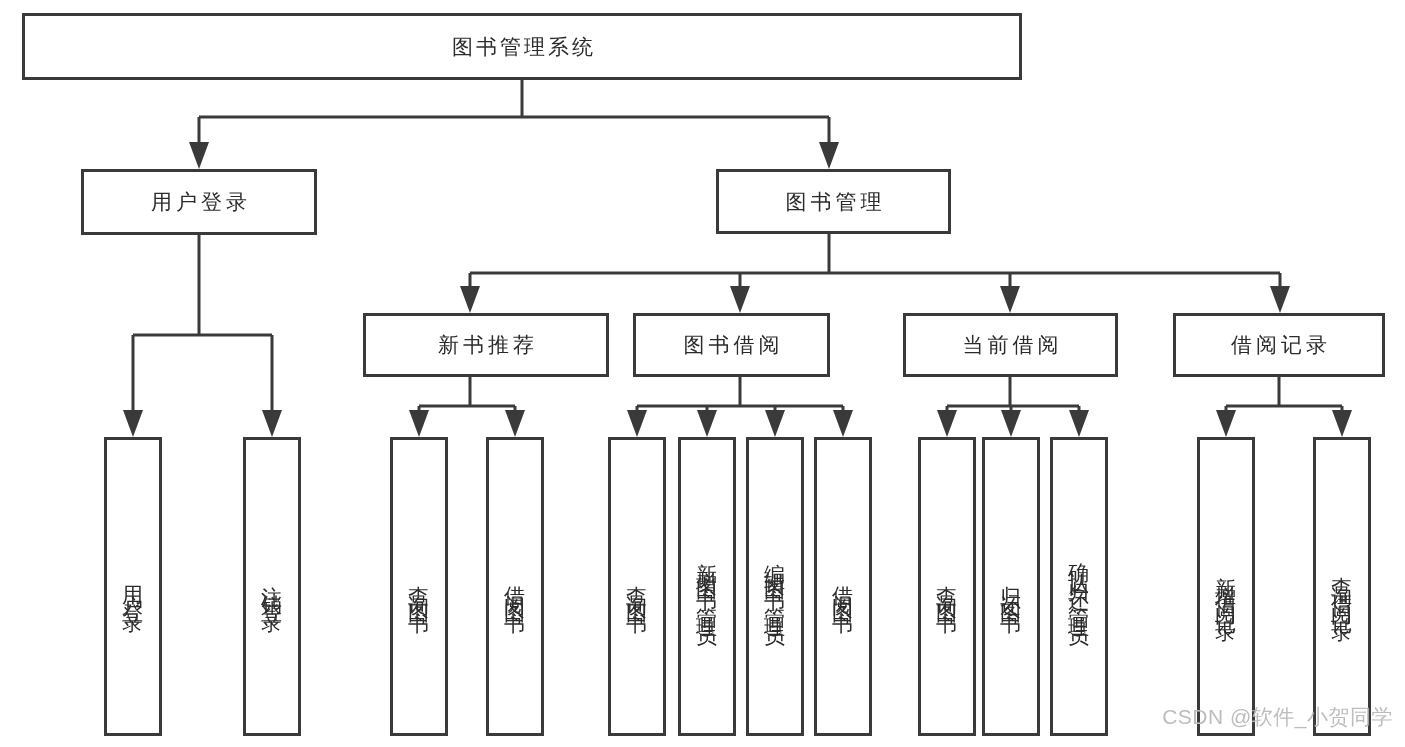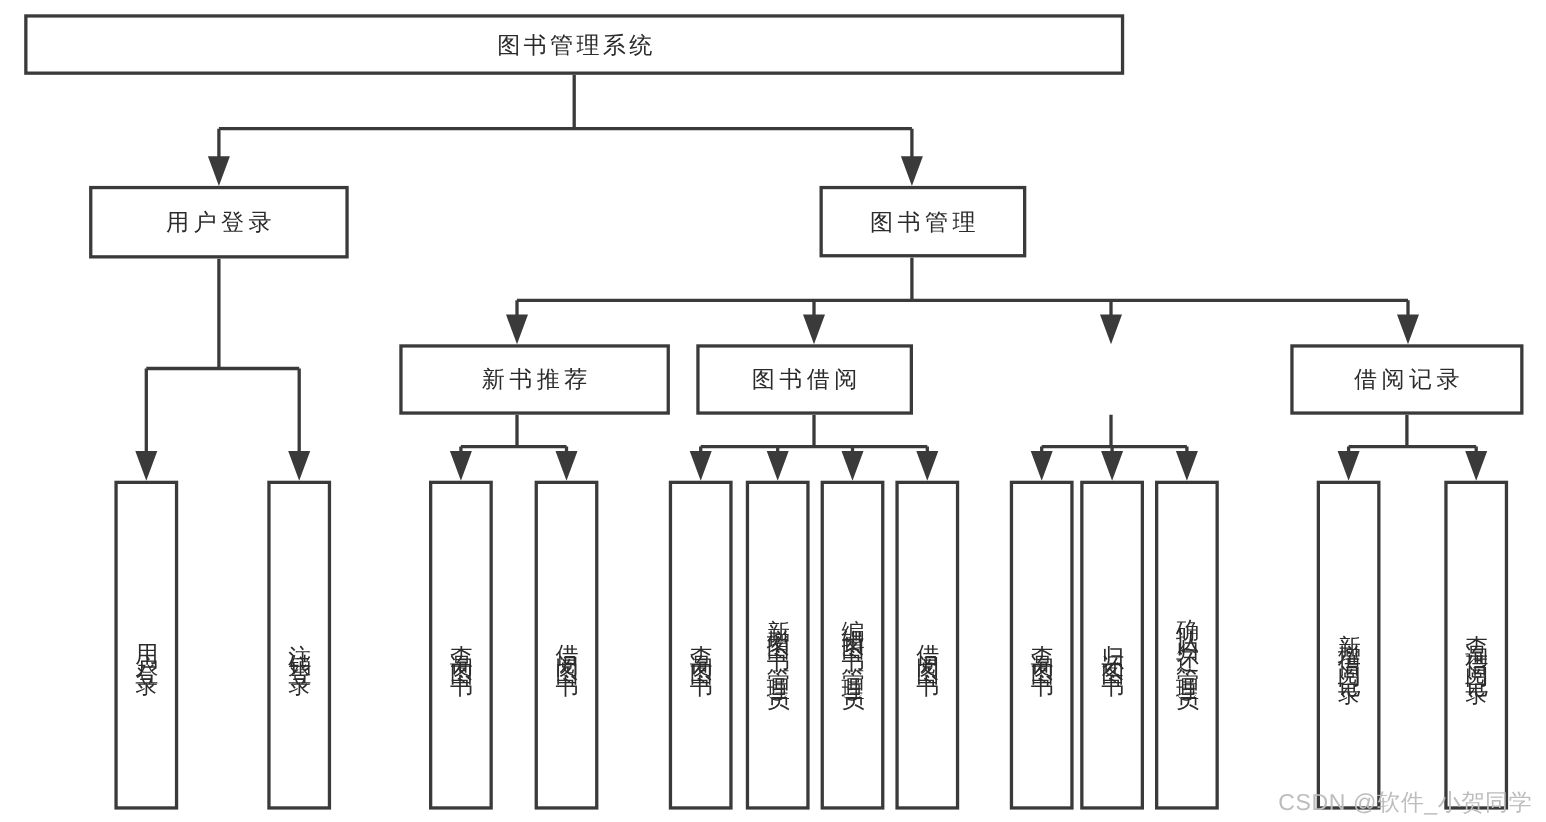--- a/index.html
+++ b/index.html
@@ -16,21 +16,21 @@
   .ht{font-size:21px;letter-spacing:4px;padding-left:4px;color:#2b2b2b;white-space:nowrap;}
   .root .ht{letter-spacing:3px;}
   .l2{top:169px;height:66px;}
   .l3{top:313px;height:64px;}
   .leaf{top:437px;height:299px;width:58px;}
   .vt{
     writing-mode:vertical-rl;text-orientation:mixed;
     font-size:21px;letter-spacing:9px;line-height:1.1;color:#2b2b2b;
   }
   .watermark{
-    position:absolute;right:12px;bottom:4px;z-index:5;
+    position:absolute;right:12px;bottom:16px;z-index:5;
     font-size:21px;color:#bdbdbd;letter-spacing:0.5px;white-space:nowrap;
   }
 </style>
 </head>
 <body>
 
 <div class="canvas">
 
   <svg class="connectors" width="1405" height="747" viewBox="0 0 1405 747">
     <path fill="none" stroke="#3a3a3a" stroke-width="3" d="M522,68 V117 M199,117 H829 M199,117 V145 M829,117 V145
@@ -42,36 +42,39 @@
          M1279,377 V406 M1226,406 H1342 M1226,406 V414 M1342,406 V414"></path>
     <path fill="#3a3a3a" stroke="none" d="M189,142H209L199,169Z M819,142H839L829,169Z
          M460,286H480L470,313Z M730,286H750L740,313Z M1000,286H1020L1010,313Z M1270,286H1290L1280,313Z
          M123,410H143L133,437Z M262,410H282L272,437Z
          M409,410H429L419,437Z M505,410H525L515,437Z
          M627,410H647L637,437Z M697,410H717L707,437Z M765,410H785L775,437Z M833,410H853L843,437Z
          M937,410H957L947,437Z M1001,410H1021L1011,437Z M1069,410H1089L1079,437Z
          M1216,410H1236L1226,437Z M1332,410H1352L1342,437Z"></path>
   </svg>
 
-  <div class="box root" style="left:22px;top:13px;width:1000px;height:55px">
+  <div class="box root" style="left:22px;top:13px;width:1000px;height:67px">
     <span class="ht">图书管理系统</span>
   </div>
 
   <div class="box l2" style="left:81px;width:236px">
     <span class="ht">用户登录</span>
   </div>
-  <div class="box l2" style="left:745px;width:188px;height:65px">
+  <div class="box l2" style="left:716px;width:235px;height:65px">
     <span class="ht">图书管理</span>
   </div>
 
   <div class="box l3" style="left:363px;width:246px">
     <span class="ht">新书推荐</span>
   </div>
   <div class="box l3" style="left:633px;width:197px">
     <span class="ht">图书借阅</span>
+  </div>
+  <div class="box l3" style="left:903px;width:215px">
+    <span class="ht">当前借阅</span>
   </div>
   <div class="box l3" style="left:1173px;width:212px">
     <span class="ht">借阅记录</span>
   </div>
 
   <div class="box leaf" style="left:104px">
     <span class="vt">用户登录</span>
   </div>
   <div class="box leaf" style="left:243px">
     <span class="vt">注销登录</span>

